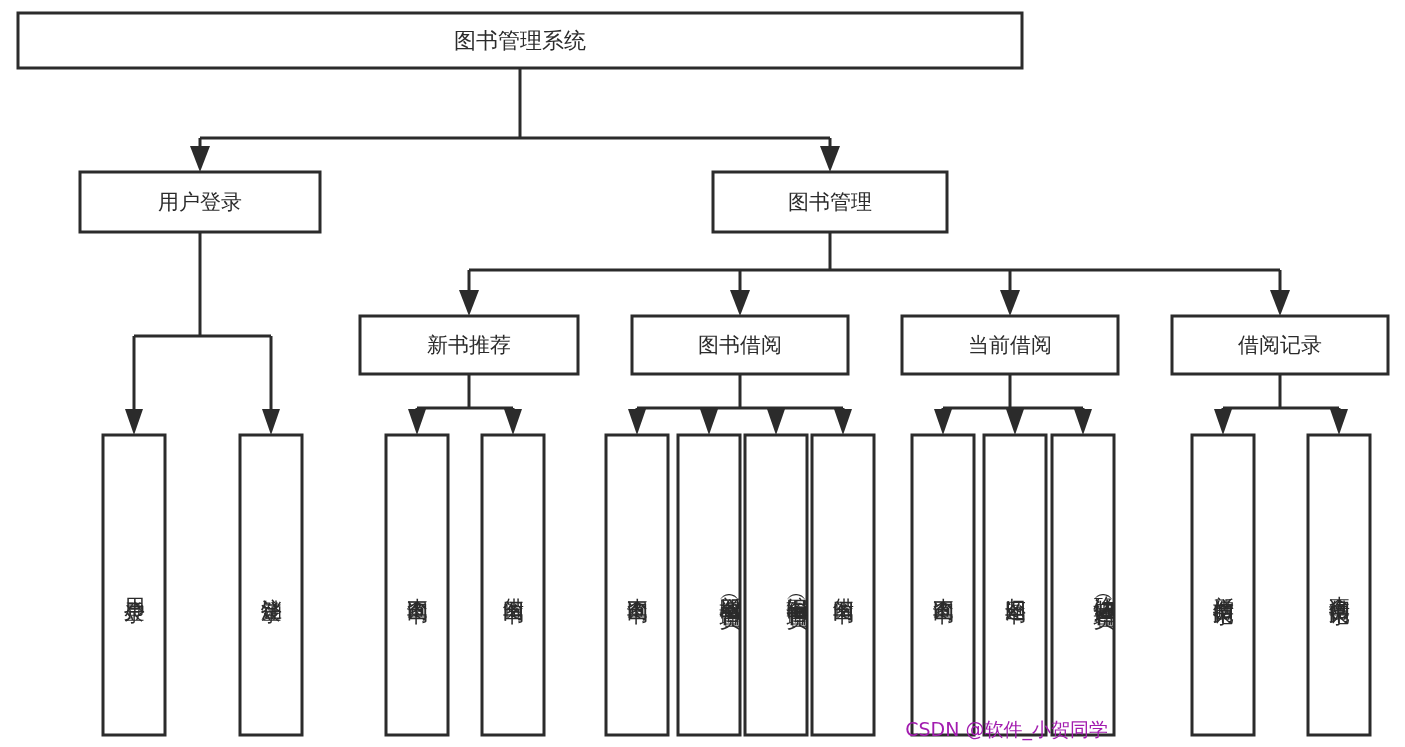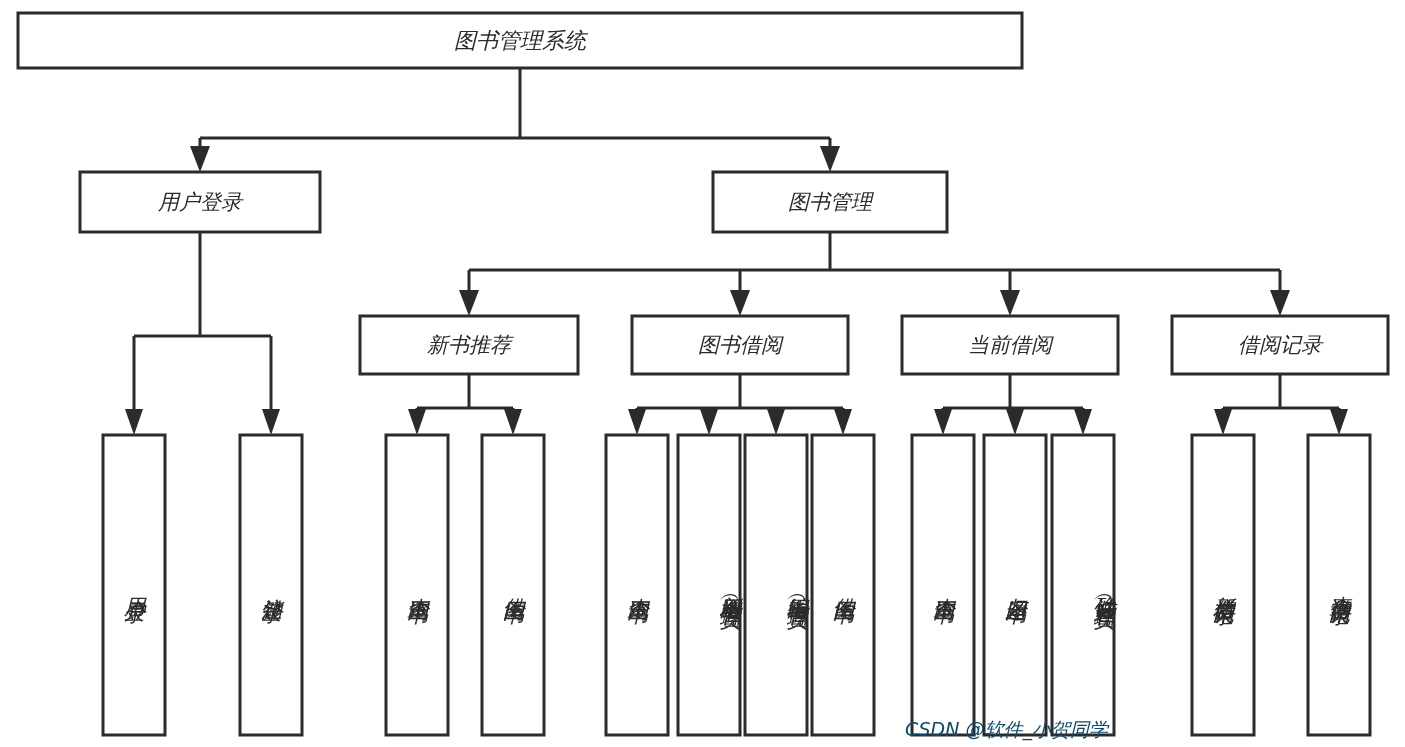--- a/index.html
+++ b/index.html
@@ -11,21 +11,20 @@
     width: 1405px;
     height: 747px;
     font-family: "DejaVu Sans", "Liberation Sans", sans-serif;
     overflow: hidden;
   }
   #diagram-root {
     position: relative;
     width: 1116px;
     height: 747px;
     background: #ffffff;
-    font-style: italic;
   }
   svg.flow {
     position: absolute;
     top: 0;
     left: 0;
     width: 1405px;
     height: 747px;
   }
   .node-box {
     fill: #ffffff;
@@ -66,21 +65,21 @@
     line-height: 1;
     white-space: nowrap;
     pointer-events: none;
   }
   .watermark {
     position: absolute;
     right: 8px;
     bottom: 4px;
     font-family: "DejaVu Sans", "Liberation Sans", sans-serif;
     font-size: 19px;
-    color: #0c4a6e;
+    color: #a21caf;
     white-space: nowrap;
   }
 </style>
 </head>
 <body>
 
 <div id="diagram-root">
 
   <svg class="flow" viewBox="0 0 1405 747" xmlns="http://www.w3.org/2000/svg">
 

